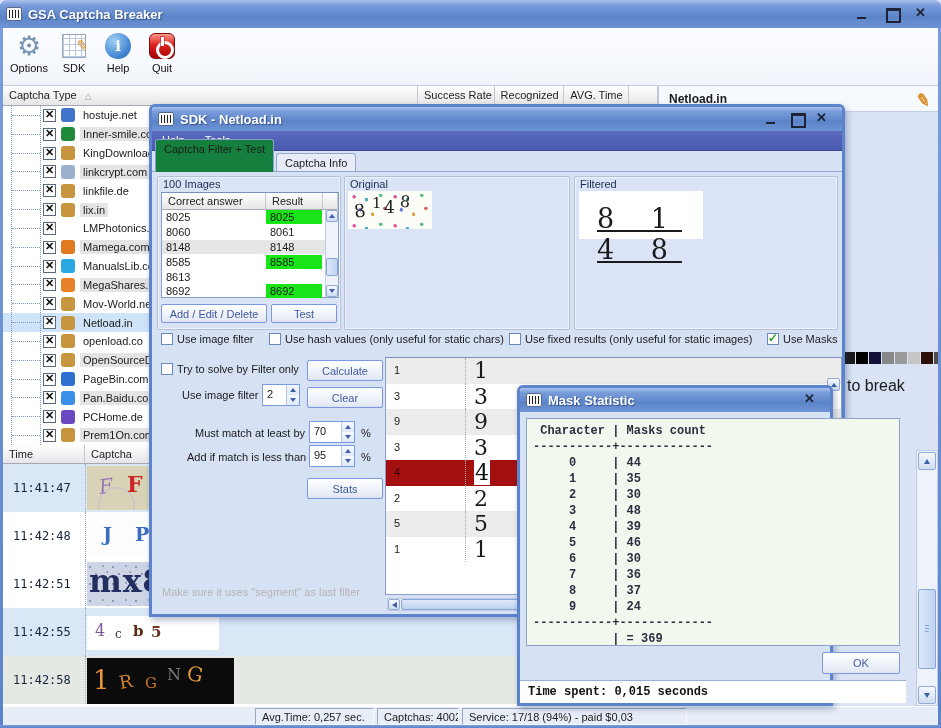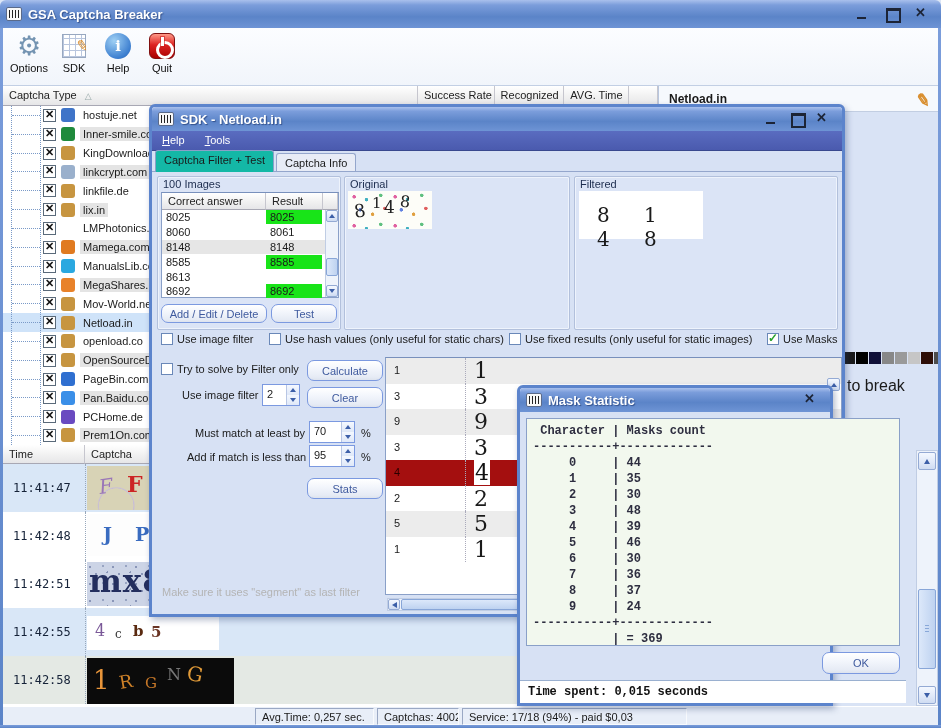--- a/index.html
+++ b/index.html
@@ -107,31 +107,31 @@
   
   .subwin{border:3px solid #5c84cc;border-radius:6px 6px 0 0;box-shadow:2px 3px 6px rgba(40,60,110,.35);background:#d7e1f4;}
   #sdkwin{z-index:10;}
   #maskwin{z-index:20;}
   .menubar{background:linear-gradient(#5a6cc0,#4a5aae);display:flex;align-items:center;color:#fff;border-bottom:1px solid #39488e;}
   .menu-item{padding:3px 10px 4px 10px;font-size:11px;}
   .menu-item::first-letter{text-decoration:underline;}
   .tabstrip{display:flex;align-items:flex-end;padding-left:3px;border-bottom:1px solid #94a6cc;background:#d7e1f4;}
   .tab{height:18px;padding:3px 8px 0 8px;border:1px solid #94a6cc;border-bottom:none;border-radius:3px 3px 0 0;
        background:#e8ecf6;margin-right:2px;white-space:nowrap;}
-  .tab.active{height:22px;background:#14b8a6;position:relative;top:1px;border-color:#8aa0c8;}
+  .tab.active{height:33px;background:#15803d;position:relative;top:1px;border-color:#8aa0c8;}
   .group{border:1px solid #b2c0dc;border-radius:2px;background:#dbe4f6;box-shadow:inset 0 0 0 1px #eef3fc;}
   .grp-label{position:absolute;left:5px;top:1px;color:#1c2c4e;}
   .sunken{background:#fff;border:1px solid #8aa0c8;border-top-color:#7890bc;}
   .res-row{display:flex;height:14.8px;align-items:center;}
   .res-row:nth-of-type(3){background:#e6e6e6;}
   .res-c1{width:104px;padding-left:4px;}
   .res-c2{width:56px;}
   .res-c2 span{display:block;padding:0 0 0 4px;height:14px;line-height:14px;}
   .res-c2 span.match{background:#18e418;}
-  .xpbtn{border:1px solid #7b99e0;border-radius:7px;text-align:center;color:#3f5a9e;
+  .xpbtn{border:1px solid #7b99e0;border-radius:2px;text-align:center;color:#3f5a9e;
          background:linear-gradient(#ffffff,#f3f6fc 40%,#e6ebf5 85%,#dde3ee);overflow:hidden;white-space:nowrap;}
   .cb{width:12px;height:12px;background:#fff;border:1px solid #6a88b8;position:relative;flex:none;display:inline-block;vertical-align:-2px;}
   .cb.checked::after{content:"✓";position:absolute;left:0;top:-3px;color:#27a22b;font-weight:bold;font-size:12px;}
   .cklabel{margin-left:4px;}
   .spin{position:absolute;display:flex;background:#fff;border:1px solid #7b99e0;}
   .spin .val{flex:1;padding:3px 0 0 4px;}
   .spin .updown{width:13px;display:flex;flex-direction:column;border-left:1px solid #b8c6e4;}
   .spin .updown div{flex:1;display:flex;align-items:center;justify-content:center;background:linear-gradient(#f4f8ff,#dfe8f8);}
   .spin .arr-up{border-left-width:3px;border-right-width:3px;border-bottom-width:4px;}
   .spin .arr-down{border-left-width:3px;border-right-width:3px;border-top-width:4px;}
@@ -152,21 +152,21 @@
        radial-gradient(circle 1.5px at 60% 80%,#e0a040 0 1.5px,transparent 2px),
        radial-gradient(circle 1.5px at 30% 65%,#6080e0 0 1.5px,transparent 2px),
        radial-gradient(circle 1.5px at 90% 60%,#e06060 0 1.5px,transparent 2px),
        radial-gradient(circle 1.5px at 45% 30%,#40b0c0 0 1.5px,transparent 2px);
      background-size:41px 29px;}
   .noisebox span{position:absolute;font-family:"DejaVu Serif",serif;color:#222;}
   .noisebox span:nth-of-type(1){left:6px;top:9px;font-size:18px;transform:rotate(-8deg);}
   .noisebox span:nth-of-type(2){left:24px;top:3px;font-size:15px;}
   .noisebox span:nth-of-type(3){left:36px;top:6px;font-size:17px;}
   .noisebox span:nth-of-type(4){left:52px;top:1px;font-size:16px;transform:rotate(6deg);}
-  .filtered-text{font-family:"DejaVu Serif",serif;font-size:20px;letter-spacing:14px;padding:12px 0 0 18px;}
+  .filtered-text{font-family:"DejaVu Serif",serif;font-size:27px;letter-spacing:14px;padding:12px 0 0 18px;text-decoration:underline;}
 </style>
 </head>
 <body>
 
 <div id="root">
 
   <div class="abs titlebar" style="left:0;top:0;width:941px;height:28px;">
     <span class="bar-icon"></span>
     <span>GSA Captcha Breaker</span>
     <span class="winbtns">

